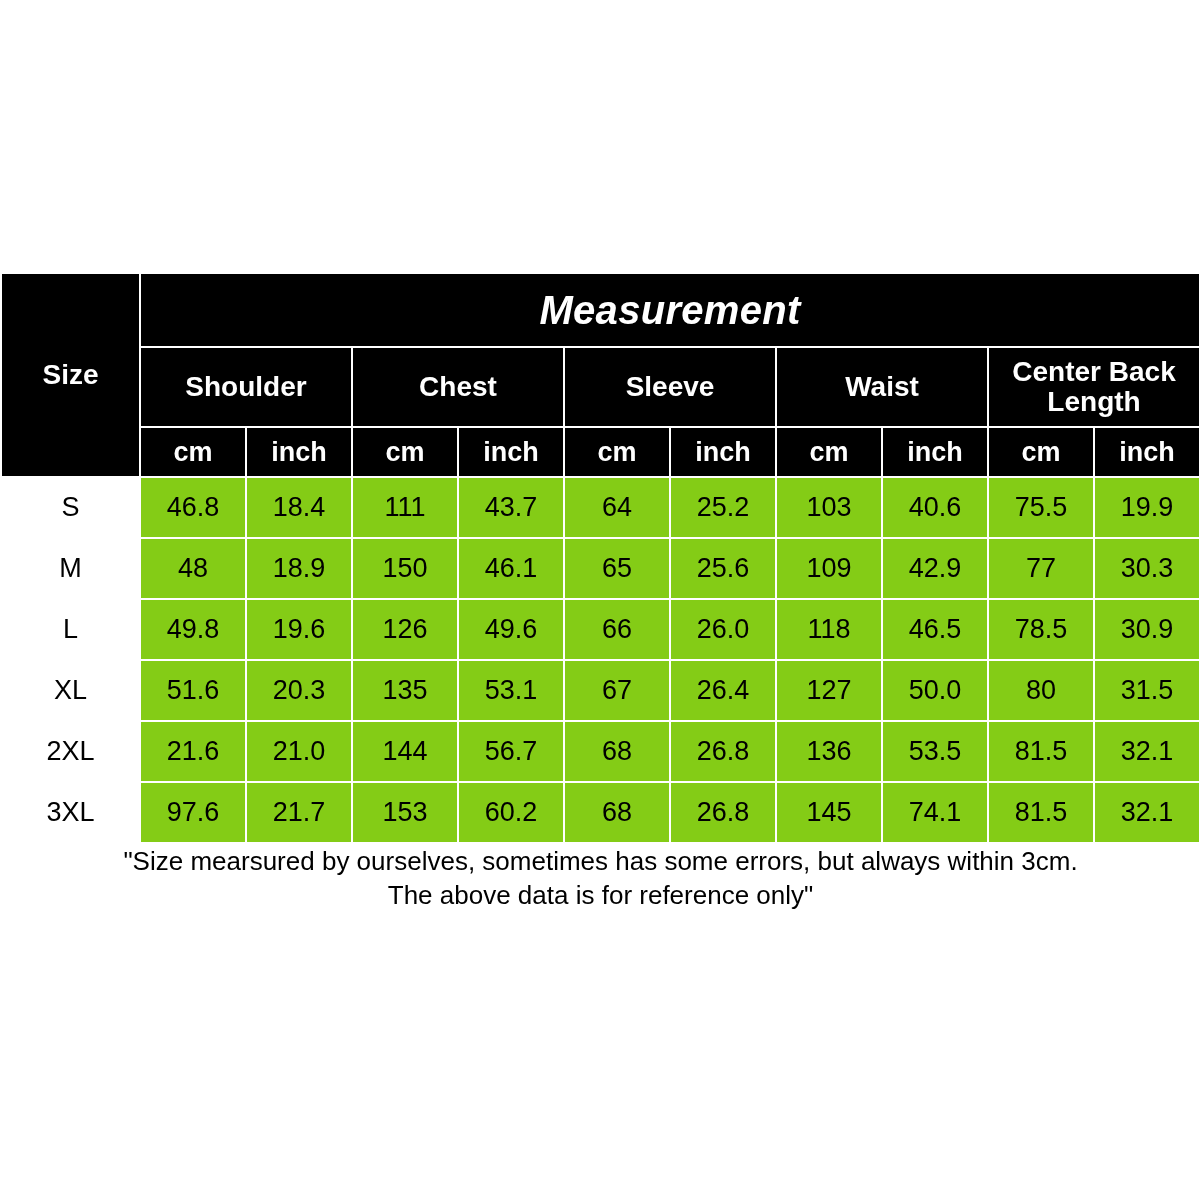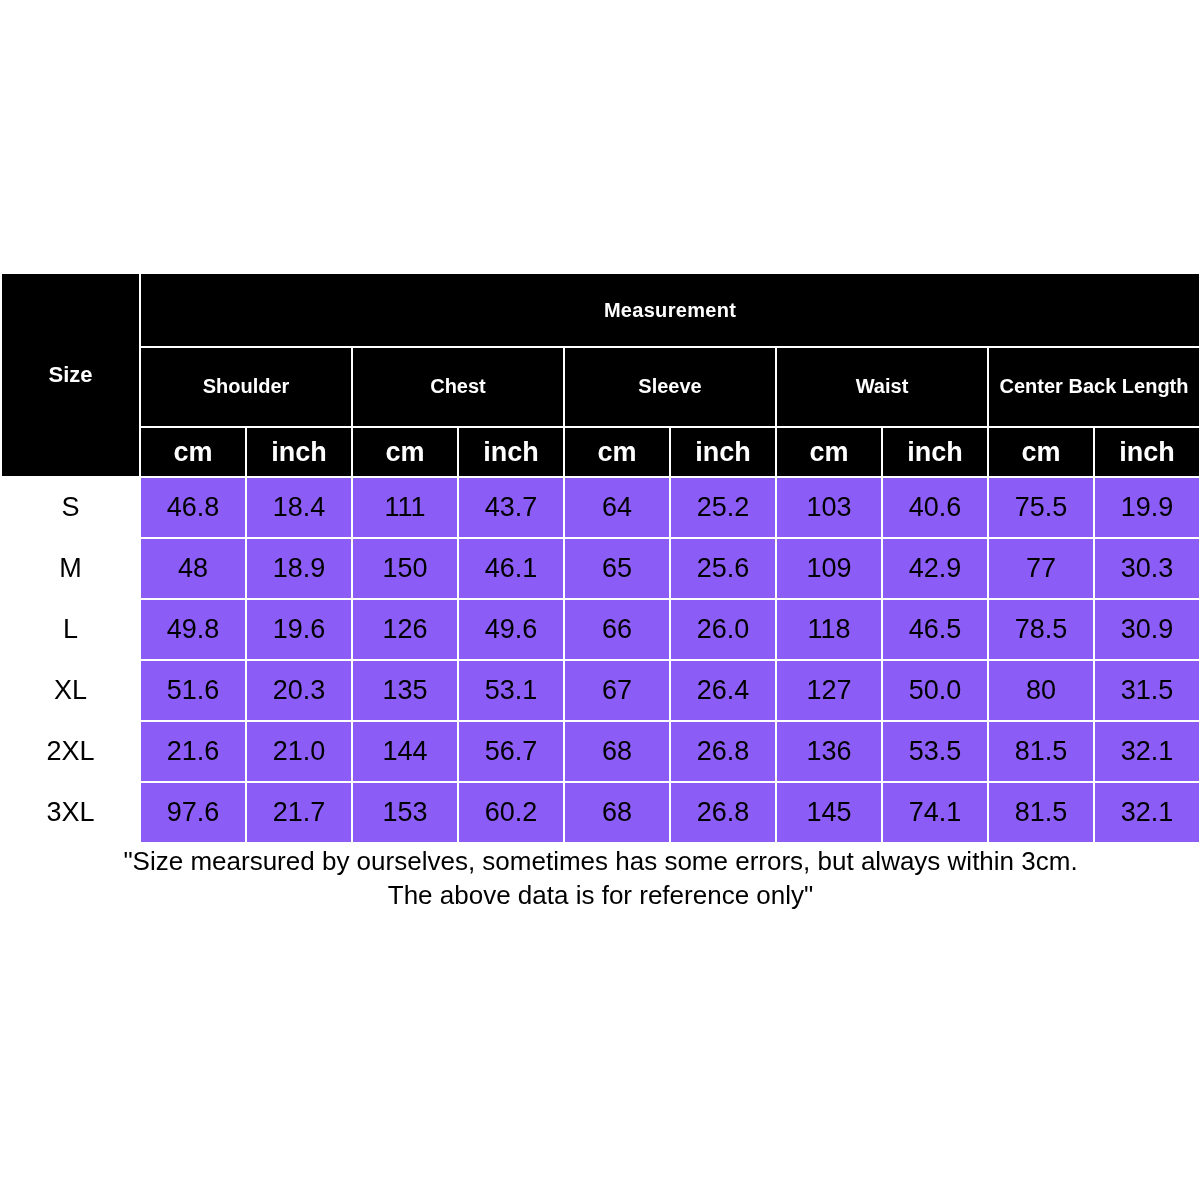--- a/index.html
+++ b/index.html
@@ -34,40 +34,41 @@
     vertical-align: middle;
     padding: 0;
   }
   
   .hdr {
     background: #000000;
     color: #ffffff;
     font-weight: bold;
   }
   .hdr-measure {
-    font-size: 20px;
+    font-size: 40px;
     height: 72px;
     letter-spacing: 0.3px;
+    font-style: italic;
   }
   .hdr-group {
-    font-size: 20px;
+    font-size: 28px;
     height: 78px;
     line-height: 1.08;
   }
   .hdr-unit {
     font-size: 27px;
     height: 48px;
   }
   .hdr-size {
-    font-size: 22px;
+    font-size: 28px;
     margin-left: 32px;
   }
   
   .cell {
-    background: #8b5cf6;
+    background: #84cc16;
     color: #000000;
     font-size: 27px;
     height: 59px;
     font-weight: normal;
   }
   .cell-size {
     background: #ffffff;
     color: #000000;
     font-size: 27px;
     height: 59px;

